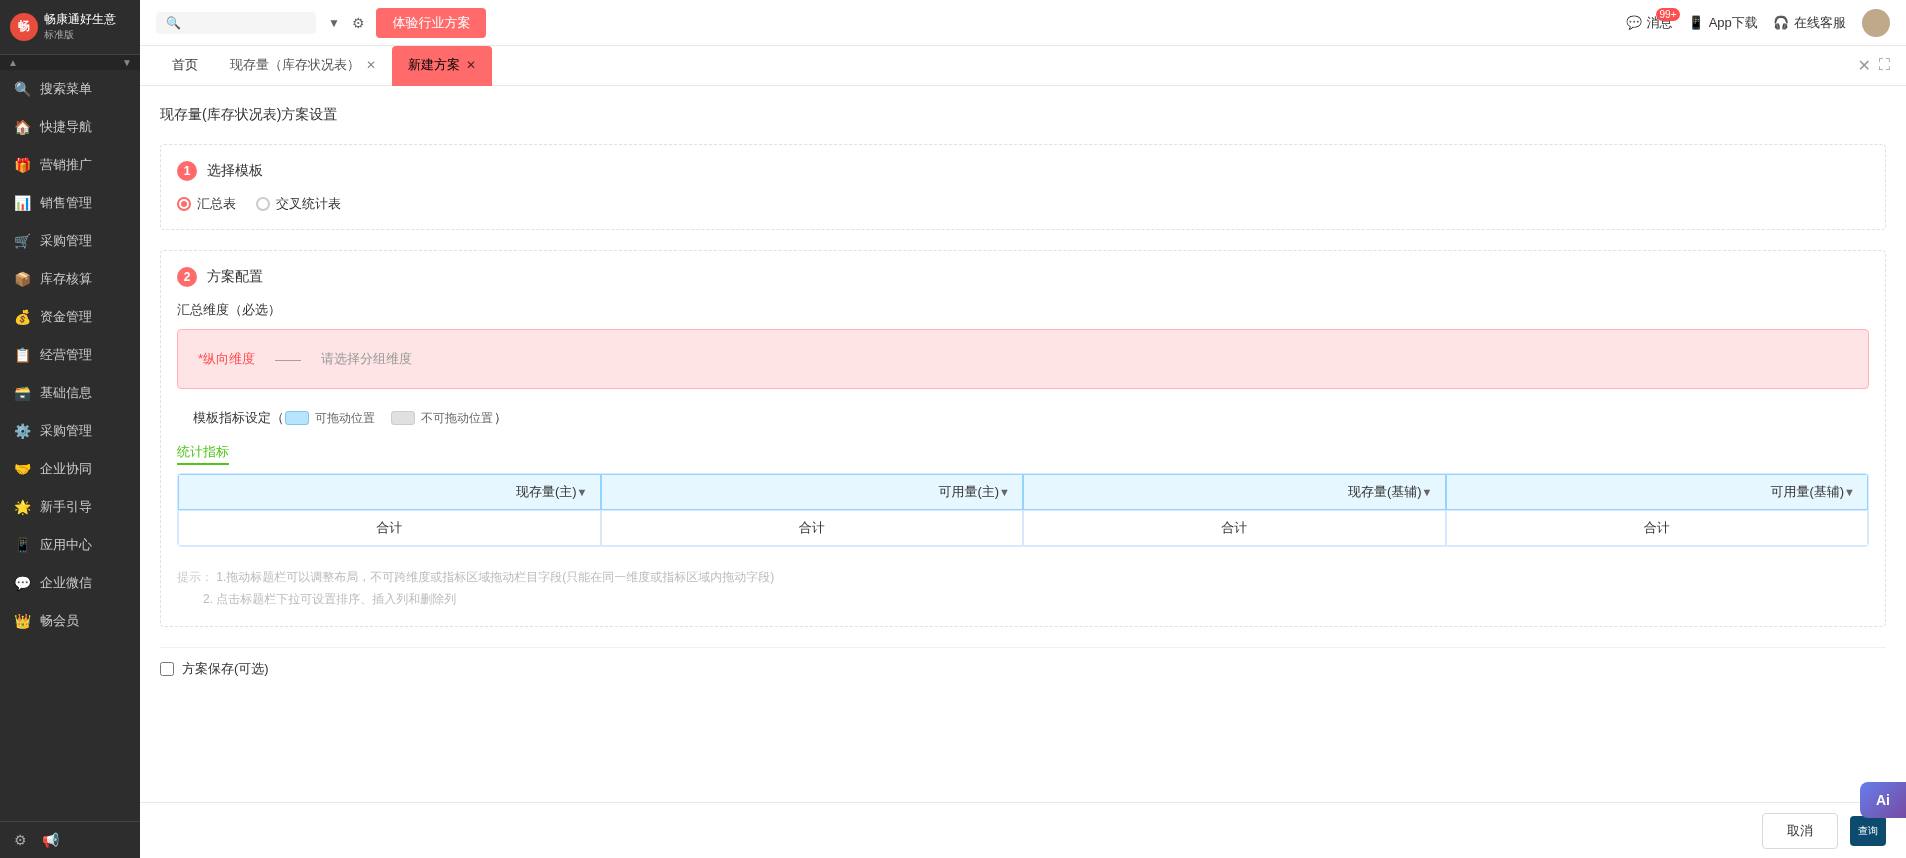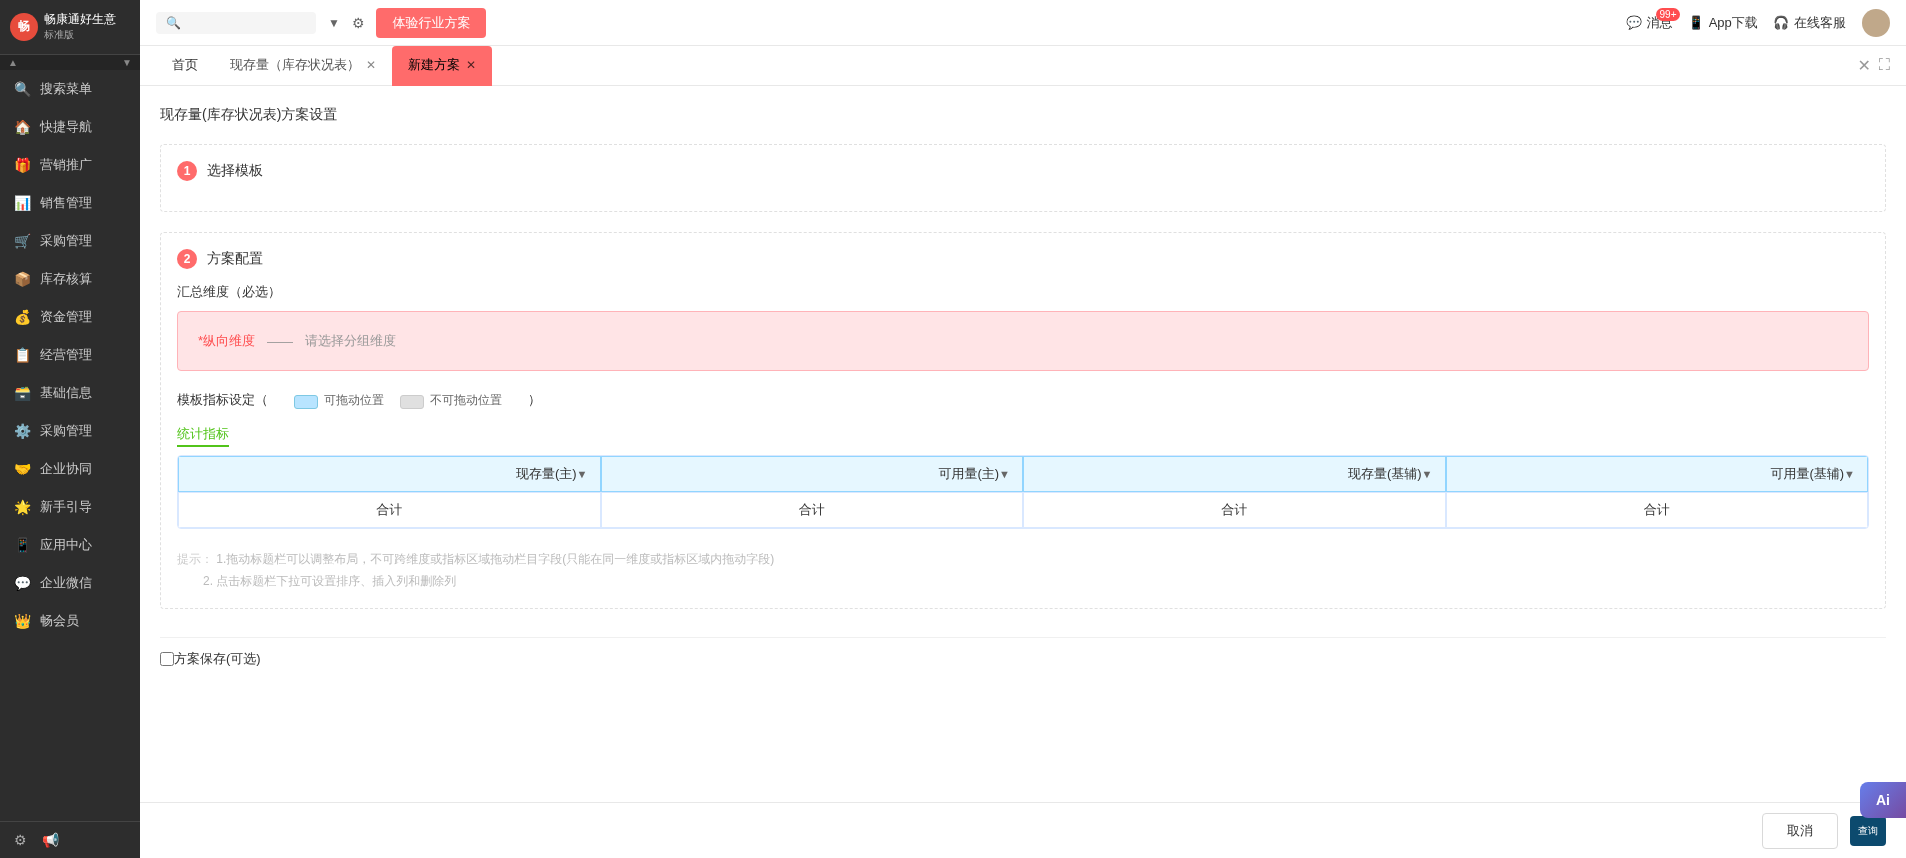--- a/index.html
+++ b/index.html
@@ -196,31 +196,31 @@
 
     
     .dimension-label { font-size: 13px; color: #333; margin-bottom: 10px; }
     .dimension-box {
       background: #ffe4e6;
       border: 1px solid #ffb3b8;
       border-radius: 4px;
       padding: 20px;
       display: flex;
       align-items: center;
-      gap: 12px;
+      gap: 20px;
     }
     .dimension-required { color: #ff4d4f; font-size: 13px; }
     .dimension-arrow { color: #999; font-size: 13px; }
     .dimension-placeholder { color: #999; font-size: 13px; }
 
     
     .indicator-settings { margin-top: 20px; }
-    .indicator-label { font-size: 13px; color: #333; margin-bottom: 10px; display: flex; align-items: center; gap: 26px; }
+    .indicator-label { font-size: 13px; color: #333; margin-bottom: 10px; display: flex; align-items: center; gap: 1px; margin-left: 16px; }
     .indicator-legend { display: flex; align-items: center; gap: 16px; }
-    .legend-item { display: flex; align-items: flex-end; gap: 6px; font-size: 12px; color: #666; }
+    .legend-item { display: flex; align-items: center; gap: 6px; font-size: 12px; color: #666; }
     .legend-box {
       width: 24px; height: 14px;
       border-radius: 3px;
     }
     .legend-draggable { background: #b8e4ff; border: 1px solid #7ec8e3; }
     .legend-fixed { background: #e0e0e0; border: 1px solid #ccc; }
 
     
     .stats-section { margin-top: 16px; }
     .stats-label { font-size: 13px; color: #52c41a; font-weight: 500; margin-bottom: 8px; border-bottom: 2px solid #52c41a; display: inline-block; padding-bottom: 2px; }
@@ -251,22 +251,22 @@
     .tips {
       margin-top: 20px;
       font-size: 12px;
       color: #bbb;
       line-height: 1.8;
     }
     .tips-title { color: #ccc; }
 
     
     .save-option {
-      display: flex; align-items: center; 
-      margin-top: 28px;
+      display: flex; align-items: center; gap: 8px;
+      margin-top: 20px;
       padding: 12px 0;
       border-top: 1px solid #f0f0f0;
     }
     .save-checkbox { width: 14px; height: 14px; border: 1px solid #ccc; cursor: pointer; }
     .save-label { font-size: 13px; color: #333; }
 
     
     .footer-bar {
       background: #fff;
       height: 56px;
@@ -456,20 +456,31 @@
   </div>
 
   <div class="content">
     <div class="content-inner">
       <div class="page-title">现存量(库存状况表)方案设置</div>
 
       <div class="section">
         <div class="section-header">
           <div class="section-num">1</div>
           <div class="section-title">选择模板</div>
+        </div>
+        <div class="template-options">
+          <label class="radio-option">
+            <div class="radio-circle checked">
+            </div>
+            <span class="radio-label">汇总表</span>
+          </label>
+          <label class="radio-option">
+            <div class="radio-circle"></div>
+            <span class="radio-label">交叉统计表</span>
+          </label>
         </div>
       </div>
 
       <div class="section">
         <div class="section-header">
           <div class="section-num">2</div>
           <div class="section-title">方案配置</div>
         </div>
 
         <div class="dimension-label">汇总维度（必选）</div>

